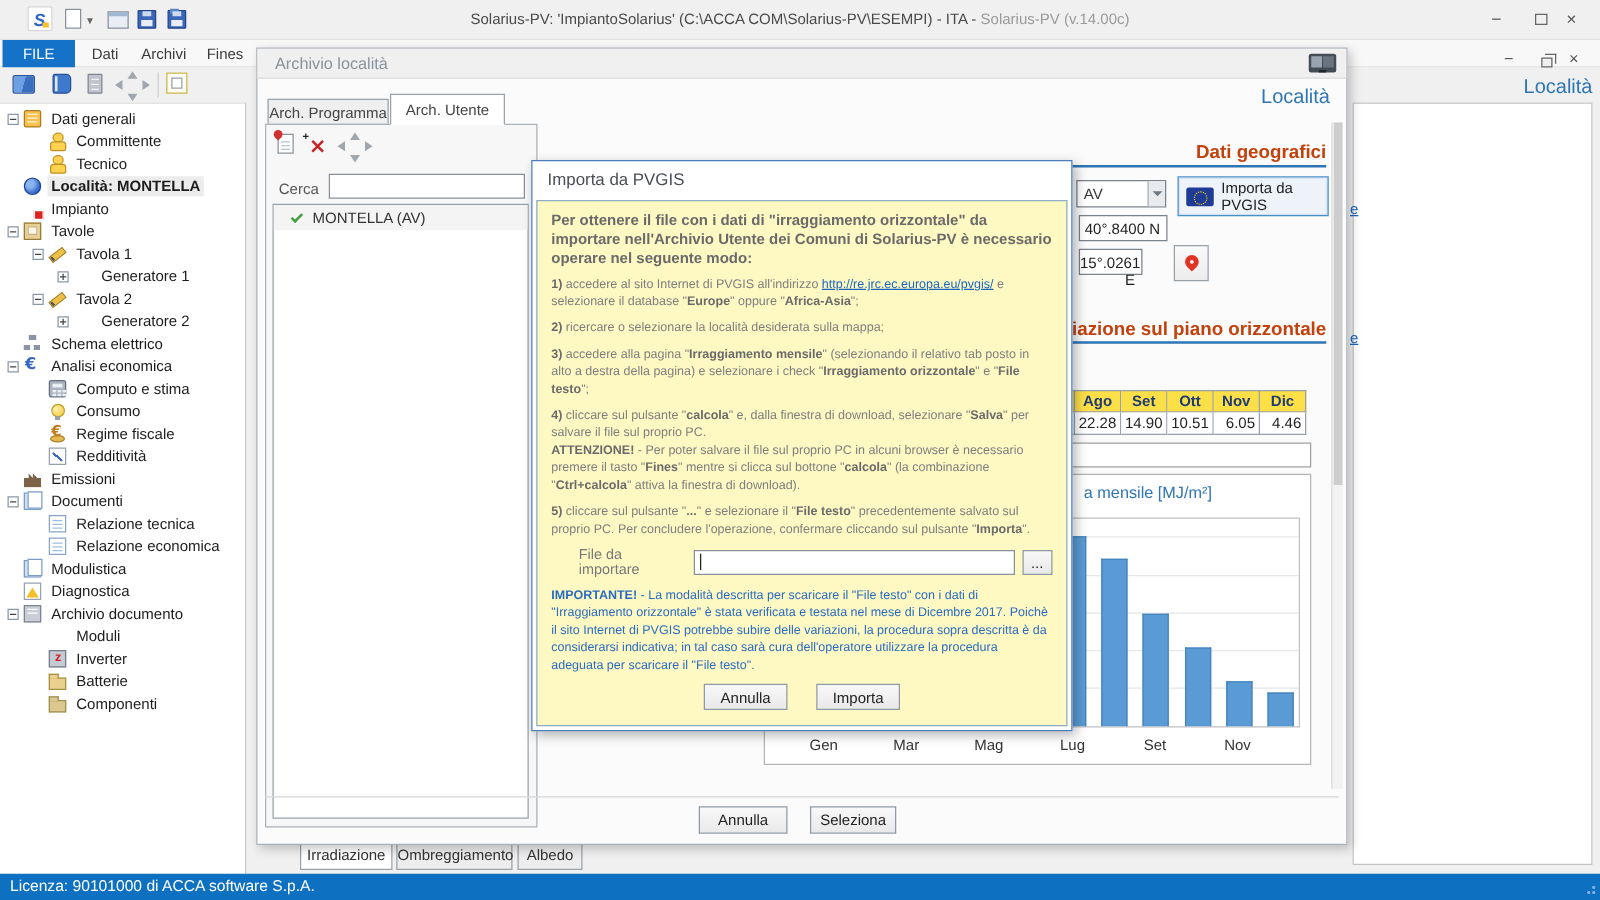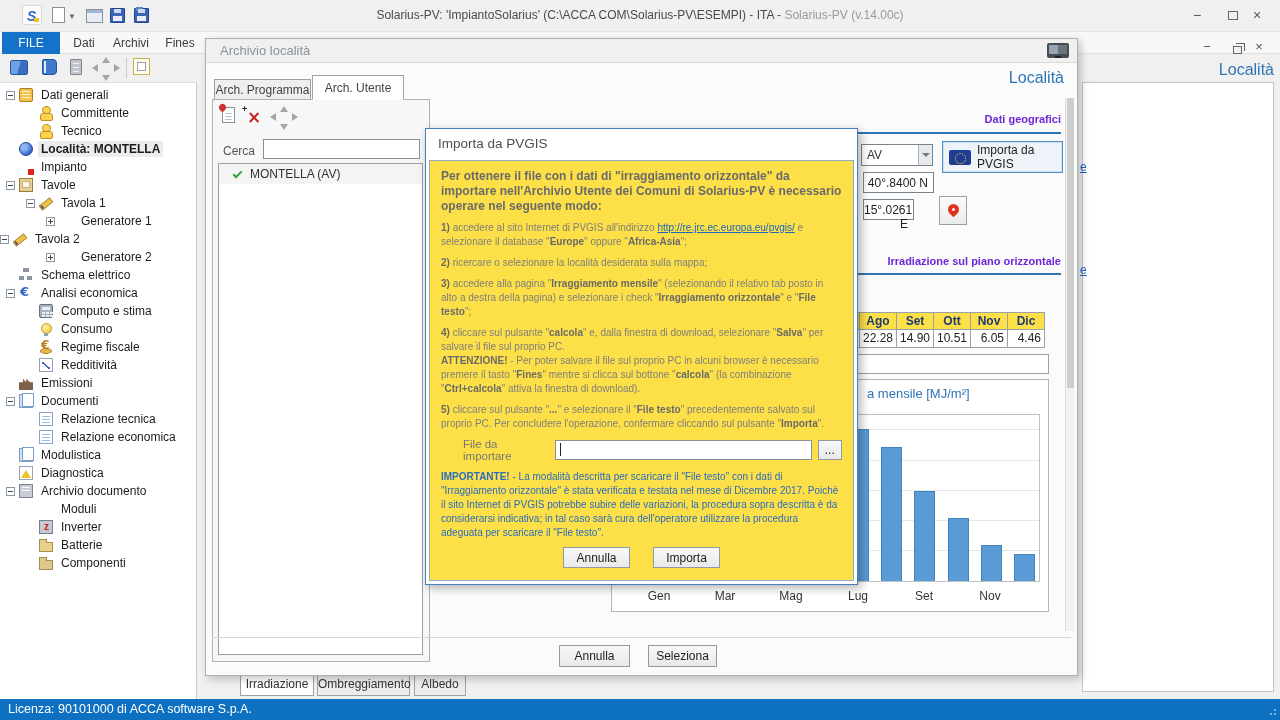--- a/index.html
+++ b/index.html
@@ -128,21 +128,21 @@
   .pane{position:absolute;left:6px;top:60px;width:218px;height:563px;background:#f7f7f7;border:1px solid #aab2ba;}
   .listbox{position:absolute;left:12px;top:124px;width:205px;height:492px;background:#fff;border:1px solid #98a0a8;}
   .listrow{display:flex;align-items:center;height:20px;padding:2px 4px;background:#f4f4f4;}
   .chk{width:9px;height:5px;border-left:2px solid #3f9f3f;border-bottom:2px solid #3f9f3f;transform:rotate(-45deg);display:inline-block;margin:0 8px 2px 10px;flex:none;}
   .ic-docpin{position:absolute;width:13px;height:16px;background:#fff;border:1px solid #8a9099;}
   .ic-docpin::before{content:"";position:absolute;left:-4px;top:-4px;width:7px;height:7px;background:#d03030;border-radius:50% 50% 50% 0;transform:rotate(-45deg);}
   .ic-docpin::after{content:"";position:absolute;left:2px;top:5px;right:2px;height:1px;background:#b8c4d0;box-shadow:0 3px 0 #b8c4d0,0 6px 0 #b8c4d0;}
   .redx{position:absolute;color:#c82222;font:bold 17px/17px "DejaVu Sans",sans-serif;}
   .redx::before{content:"+";position:absolute;left:-5px;top:-4px;font:bold 9px/9px "Liberation Sans",sans-serif;color:#222;}
   .txt{border:1px solid #8a9099;background:#fff;font:12px "Liberation Sans",sans-serif;padding:2px 4px;}
-  .sec-head{position:absolute;font-weight:bold;color:#6d28d9;font-size:11px;}
+  .sec-head{position:absolute;font-weight:bold;color:#c2410c;font-size:15px;}
   .sec-line{position:absolute;height:2px;background:#2e75b6;}
   .blue-head{position:absolute;color:#2e75b6;font-size:16px;}
   .field{position:absolute;background:#fff;border:1px solid #7a8term08a;border:1px solid #7a828a;text-align:right;padding:3px 5px 0 0;font-size:12px;color:#222;}
   .combo{position:absolute;background:#fff;border:1px solid #7a828a;}
   .combo .val{position:absolute;left:5px;top:3px;}
   .combo .dd{position:absolute;right:0;top:0;bottom:0;width:14px;background:#e8eaed;border-left:1px solid #aab0b8;}
   .combo .dd::after{content:"";position:absolute;left:3px;top:8px;border-left:4px solid transparent;border-right:4px solid transparent;border-top:4px solid #707880;}
   .btn{background:linear-gradient(#f8f8f8,#e9e9e9);border:1px solid #8e9aa5;font:12px "Liberation Sans",sans-serif;color:#222;text-align:center;}
   .btn-pvgis{position:absolute;display:flex;align-items:center;background:#eef3f9;border:1px solid #4a90c8;box-shadow:inset 0 0 0 1px #cfe2f2;padding:0 6px;}
   .euflag{width:22px;height:15px;background:#1e3c96;border-radius:2px;position:relative;margin-right:6px;flex:none;}
@@ -161,21 +161,21 @@
   .plot{position:absolute;left:30px;top:34px;width:398px;height:168px;border:1px solid #c0c0c0;background:#fff;}
   .grid{position:absolute;left:0;right:0;height:1px;background:#e6e6e6;}
   .bar{position:absolute;bottom:0;width:21px;background:#5b9bd5;border:1px solid #4484bc;border-bottom:none;}
   .xlab{position:absolute;width:40px;text-align:center;font-size:12px;color:#333;}
   .vsb{position:absolute;background:#f2f2f2;border-left:1px solid #dcdcdc;}
   .vsb .thumb{position:absolute;left:1px;right:0;top:0;background:#cdcdcd;}
 
   
   .dlg{position:absolute;left:425px;top:128px;width:433px;height:457px;background:#fff;border:1px solid #4a7ebb;box-shadow:3px 3px 9px rgba(0,0,0,.3);}
   .dlg-title{position:absolute;left:12px;top:7px;font-size:13.5px;color:#4a4f55;}
-  .dlg-panel{position:absolute;left:3px;top:31px;right:3px;bottom:3px;background:#fde047;border:1px solid #8cacc8;overflow:hidden;padding:8px 11px 0;}
+  .dlg-panel{position:absolute;left:3px;top:31px;right:3px;bottom:3px;background:#fef9c3;border:1px solid #8cacc8;overflow:hidden;padding:8px 11px 0;}
   .dlg-panel p{margin:0 0 7px;font-size:10px;line-height:14px;color:#7e7e7e;}
   .dlg-panel p .b{font-weight:bold;color:#6a6a6a;}
   .dlg-panel p.intro{color:#5f666d;font-weight:bold;font-size:12px;line-height:15px;}
   .dlg-panel p.tight{margin-bottom:0;}
   .dlg-panel p.imp{color:#2a6cc0;}
   .dlg-panel p.imp .b{color:#2a6cc0;}
   .lnk{color:#1a66c0;text-decoration:underline;}
   .filerow{display:flex;align-items:center;margin:6px 0 8px;}
   .filerow label{color:#777;margin:0 10px 0 22px;font-size:11.5px;}
   .caretwrap{position:relative;width:270px;height:20px;}
@@ -259,21 +259,21 @@
       <div class="trow" style="padding-left: 26px;">
         <span class="exp"></span>
         <span class="ic ic-tavola"></span>
         <span class="tlabel">Tavola 1</span>
       </div>
       <div class="trow" style="padding-left: 46px;">
         <span class="exp plus"></span>
         <span class="ic ic-generatore"></span>
         <span class="tlabel">Generatore 1</span>
       </div>
-      <div class="trow" style="">
+      <div class="trow" style="padding-left: 26px;">
         <span class="exp"></span>
         <span class="ic ic-tavola"></span>
         <span class="tlabel">Tavola 2</span>
       </div>
       <div class="trow" style="padding-left: 46px;">
         <span class="exp plus"></span>
         <span class="ic ic-generatore"></span>
         <span class="tlabel">Generatore 2</span>
       </div>
       <div class="trow" style="padding-left: 6px;">

